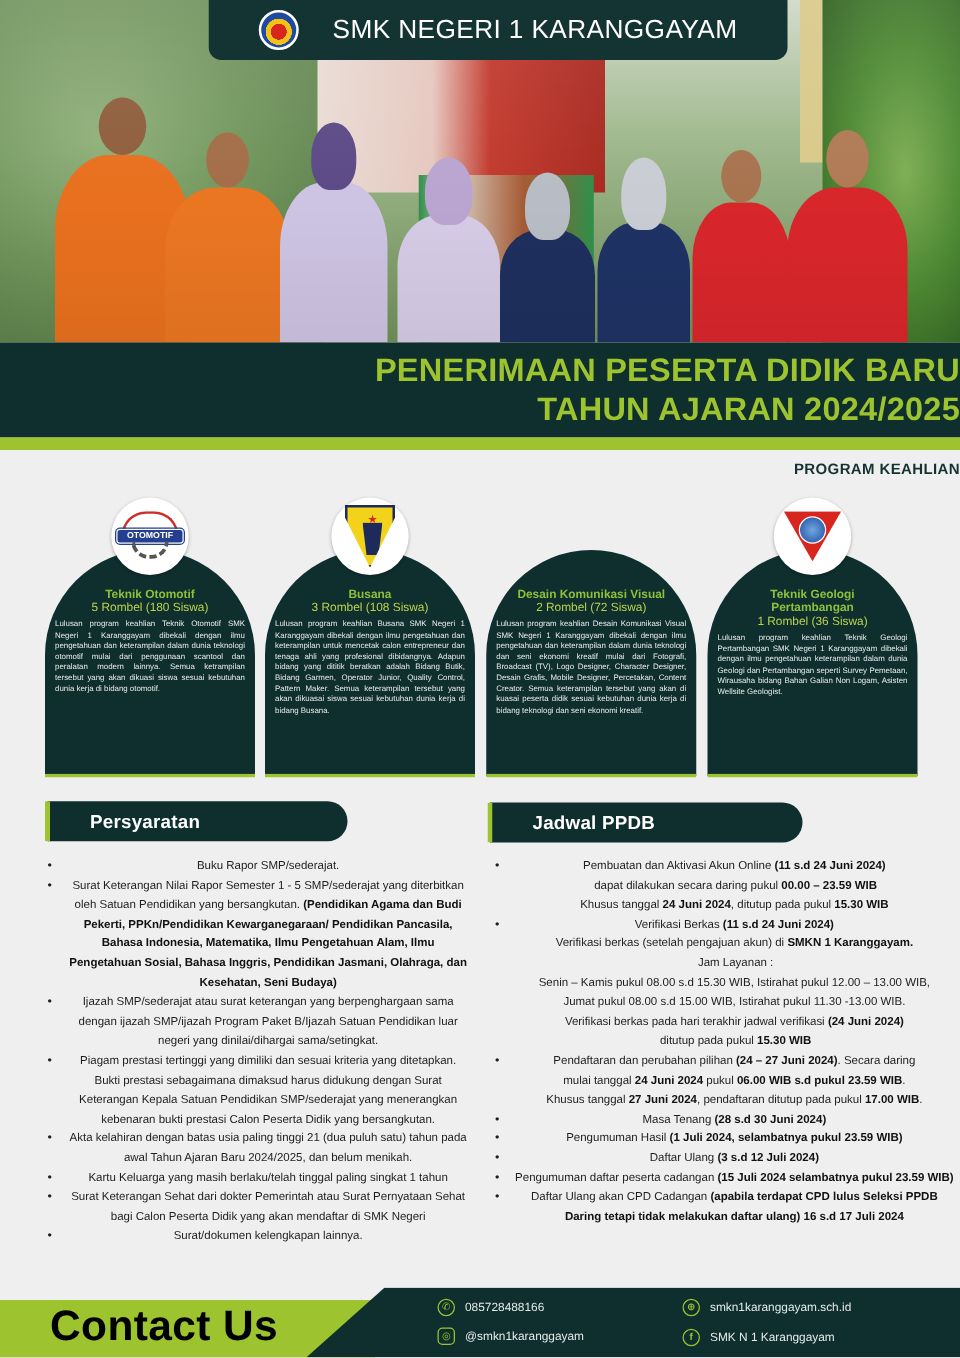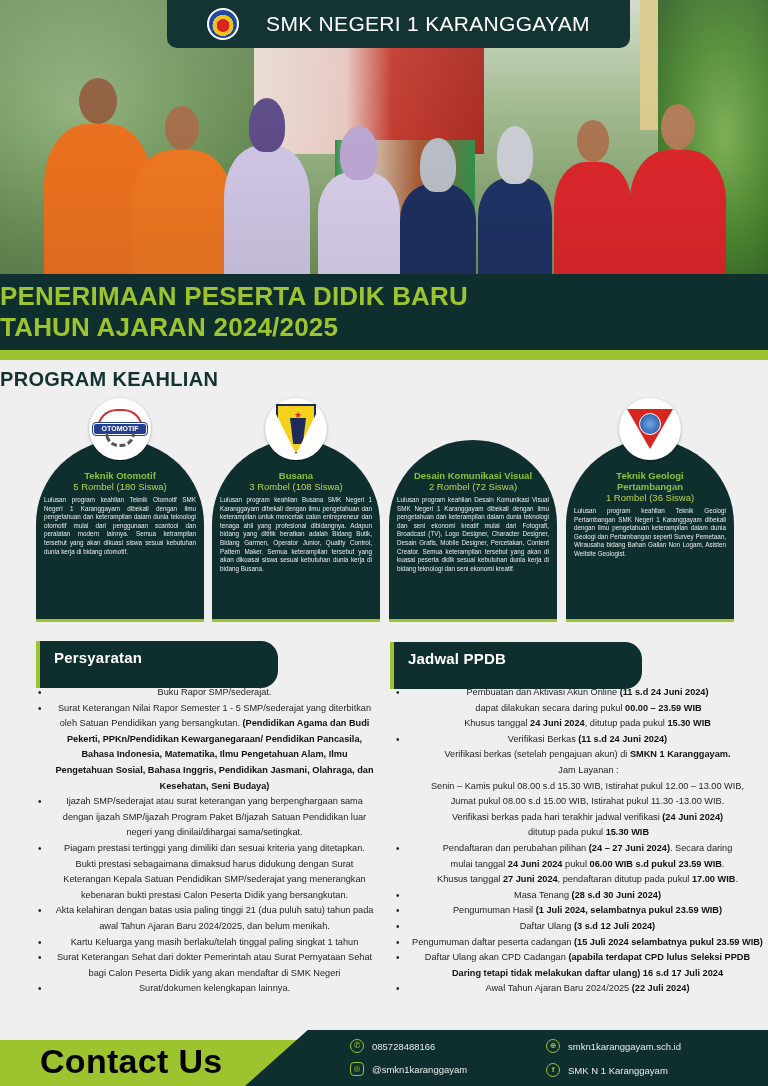--- a/index.html
+++ b/index.html
@@ -25,26 +25,26 @@
 
   .topbar { position: absolute; left: 167px; top: 0; width: 463px; height: 48px;
     background: #133433; border-radius: 0 0 10px 10px; display: flex; align-items: center; justify-content: center; gap: 8px; }
   .topbar .logo { width: 32px; height: 32px; border-radius: 50%;
     background: radial-gradient(circle at 50% 55%, #d8261e 0%, #d8261e 30%, #f2c21b 31%, #f2c21b 50%, #1f4aa0 51%, #1f4aa0 100%);
     border: 2px solid #fff; }
   .topbar .title { color: #ffffff; font-size: 21px; letter-spacing: .3px; margin-left: 19px; }
 
   
   .banner { position: absolute; left: 0; top: 274px; width: 768px; height: 76px; background: #0f2f2f;
-    display: flex; flex-direction: column; align-items: flex-start; justify-content: center; }
+    display: flex; flex-direction: column; align-items: flex-end; justify-content: center; }
   .banner .line { color: #9dc42f; font-weight: bold; font-size: 26px; line-height: 31px; letter-spacing: .2px; }
   .banner-stripe { position: absolute; left: 0; top: 350px; width: 768px; height: 10px; background: #9dc42f; }
 
-  .section-title { position: absolute; left: 0; top: 368px; width: 768px; text-align: left;
-    color: #143232; font-weight: bold; font-size: 20px; letter-spacing: .3px; }
+  .section-title { position: absolute; left: 0; top: 368px; width: 768px; text-align: right;
+    color: #143232; font-weight: bold; font-size: 12px; letter-spacing: .3px; }
 
   
   .card { position: absolute; top: 440px; width: 168px; height: 182px; background: #0f2f2f;
     border-radius: 84px 84px 0 0; border-bottom: 3px solid #9dc42f; padding: 30px 8px 0 8px; }
   .card .badge { position: absolute; left: 50%; top: -42px; transform: translateX(-50%); width: 62px; height: 62px;
     border-radius: 50%; background: #ffffff; box-shadow: 0 1px 3px rgba(0,0,0,.3);
     display: flex; align-items: center; justify-content: center; }
   .card .name { color: #8fc03a; font-weight: bold; font-size: 9.5px; text-align: center; line-height: 11px; }
   .card .rombel { color: #b9d44a; font-size: 9.5px; text-align: center; line-height: 11px; margin-bottom: 4px; }
   .card .desc { color: #e8ecea; font-size: 6.3px; line-height: 8.6px; text-align: justify; }
@@ -61,22 +61,22 @@
     clip-path: polygon(0 0, 100% 0, 80% 100%, 20% 100%); }
   .logo-busana .star { position: absolute; left: 16px; top: 5px; color: #d8261e; font-size: 9px; line-height: 9px; }
 
   .logo-dkv { color: #3f7fc1; font-weight: bold; font-size: 26px; letter-spacing: -2px; line-height: 26px; text-align: center; font-family: "Liberation Sans Narrow", "Liberation Sans", sans-serif; }
   .logo-dkv small { display: block; font-size: 3.5px; letter-spacing: 0; line-height: 5px; color: #3f7fc1; }
 
   .logo-geo { width: 46px; height: 40px; background: #d8261e; clip-path: polygon(0 0, 100% 0, 50% 100%); position: relative; }
   .logo-geo .globe { position: absolute; left: 12px; top: 4px; width: 22px; height: 22px; border-radius: 50%; background: radial-gradient(circle, #6ea8e0 0%, #1f4aa0 100%); border: 1.5px solid #fff; }
 
   
-  .sec-head { position: absolute; height: 47px; background: #0f2f2f; border-left: 4px solid #9dc42f;
-    border-radius: 0 17px 17px 0; color: #ffffff; font-weight: bold; font-size: 15px; line-height: 34px; padding-left: 14px; letter-spacing: .2px; }
+  .sec-head { position: absolute; height: 32px; background: #0f2f2f; border-left: 4px solid #9dc42f;
+    border-radius: 0 17px 17px 0; color: #ffffff; font-weight: bold; font-size: 15px; line-height: 34px; padding-left: 32px; letter-spacing: .2px; }
 
   ul.bul { position: absolute; list-style: none; font-size: 9.2px; line-height: 15.6px; color: #1e1e1e; text-align: center; }
   ul.bul li { position: relative; padding-left: 17px; }
   ul.bul li::before { content: "•"; position: absolute; left: 2px; top: 0; font-size: 10px; }
   ul.bul b { font-weight: bold; color: #111; }
   ul.bul .sub { display: block; }
   ul.bul .ind { padding-left: 2px; }
 
   
   .footer { position: absolute; left: 0; top: 1030px; width: 768px; height: 56px; }
@@ -212,21 +212,20 @@
   <li>
     <span>Pendaftaran dan perubahan pilihan</span> <b>(24 – 27 Juni 2024)</b><span>. Secara daring</span>
     <span class="sub"><span>mulai tanggal</span> <b>24 Juni 2024</b> <span>pukul</span> <b>06.00 WIB s.d pukul 23.59 WIB</b>.</span>
     <span class="sub"><span>Khusus tanggal</span> <b>27 Juni 2024</b><span>, pendaftaran ditutup pada pukul</span> <b>17.00 WIB</b>.</span>
   </li>
   <li><span>Masa Tenang</span> <b>(28 s.d 30 Juni 2024)</b></li>
   <li><span>Pengumuman Hasil</span> <b>(1 Juli 2024, selambatnya pukul 23.59 WIB)</b></li>
   <li><span>Daftar Ulang</span> <b>(3 s.d 12 Juli 2024)</b></li>
   <li><span>Pengumuman daftar peserta cadangan</span> <b>(15 Juli 2024 selambatnya pukul 23.59 WIB)</b></li>
   <li><span>Daftar Ulang akan CPD Cadangan</span> <b>(apabila terdapat CPD lulus Seleksi PPDB Daring tetapi tidak melakukan daftar ulang) 16 s.d 17 Juli 2024</b></li>
-  <li><span>Awal Tahun Ajaran Baru 2024/2025</span> <b>(22 Juli 2024)</b></li>
 </ul>
 
 <div class="footer">
   <div class="green"></div>
   <div class="dark"></div>
   <div class="contact">Contact Us</div>
 
   <div class="f-item" style="left:350px;top:9px;">
     <span class="f-icon">✆</span>
     <span>085728488166</span>

